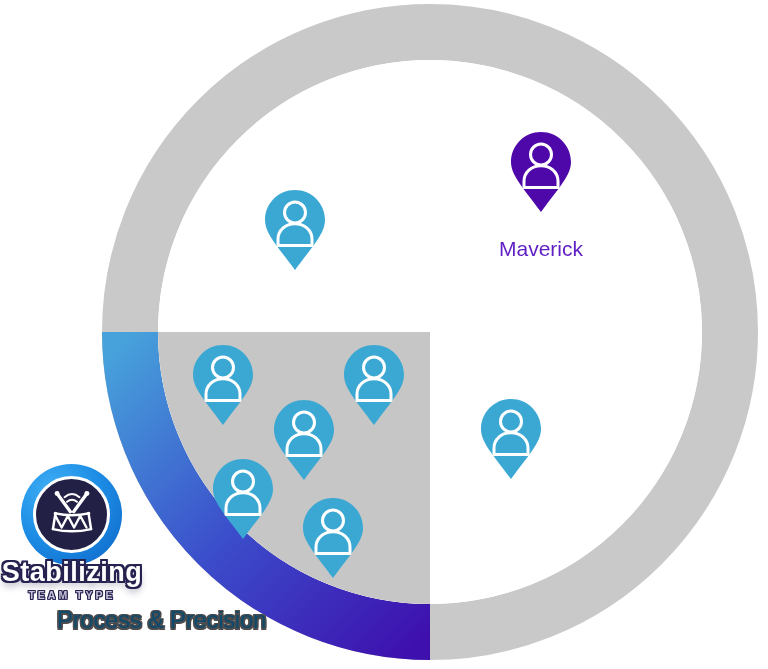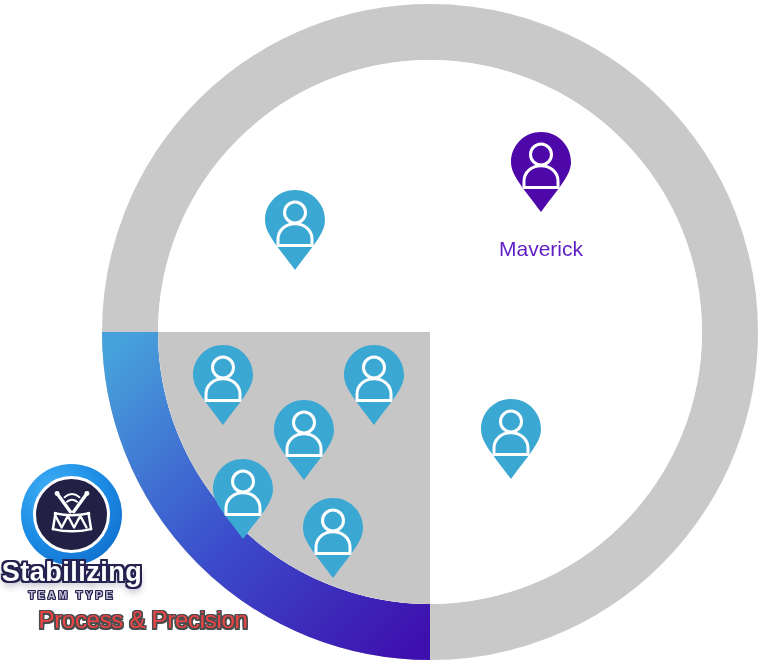--- a/index.html
+++ b/index.html
@@ -14,22 +14,22 @@
   .badge-inner{position:absolute;left:12px;top:12px;right:12px;bottom:12px;border-radius:50%;
     background:#232045;border:3.5px solid #ffffff;display:flex;align-items:center;justify-content:center;}
   .badge-title{position:absolute;left:-20px;top:557px;width:184px;text-align:center;
     font-size:27px;font-weight:800;color:#ffffff;letter-spacing:.5px;
     text-shadow:-2px -2px 0 #262250,2px -2px 0 #262250,-2px 2px 0 #262250,2px 2px 0 #262250,
       0 -2px 0 #262250,0 2px 0 #262250,-2px 0 0 #262250,2px 0 0 #262250,0 5px 7px rgba(40,35,80,.45);}
   .badge-subtitle{position:absolute;left:-20px;top:589px;width:184px;text-align:center;
     font-size:10.5px;font-weight:700;letter-spacing:3px;color:#c6c3d8;
     text-shadow:-1px -1px 0 #262250,1px -1px 0 #262250,-1px 1px 0 #262250,1px 1px 0 #262250,
       0 -1px 0 #262250,0 1px 0 #262250,-1px 0 0 #262250,1px 0 0 #262250;}
-  .badge-tagline{position:absolute;left:13px;top:606px;width:260px;text-align:center;
-    font-size:24px;font-weight:500;color:#ef4444;letter-spacing:-.3px;
+  .badge-tagline{position:absolute;left:6px;top:606px;width:260px;text-align:right;
+    font-size:24px;font-weight:500;color:#0c4a6e;letter-spacing:-.3px;
     text-shadow:-1.5px -1.5px 0 #4c4c4e,1.5px -1.5px 0 #4c4c4e,-1.5px 1.5px 0 #4c4c4e,1.5px 1.5px 0 #4c4c4e,
       0 -1.5px 0 #4c4c4e,0 1.5px 0 #4c4c4e,-1.5px 0 0 #4c4c4e,1.5px 0 0 #4c4c4e;}
 </style>
 </head>
 <body>
 
 <div class="stage">
 
   <svg class="map" width="768" height="669" viewBox="0 0 768 669">
     <defs>

